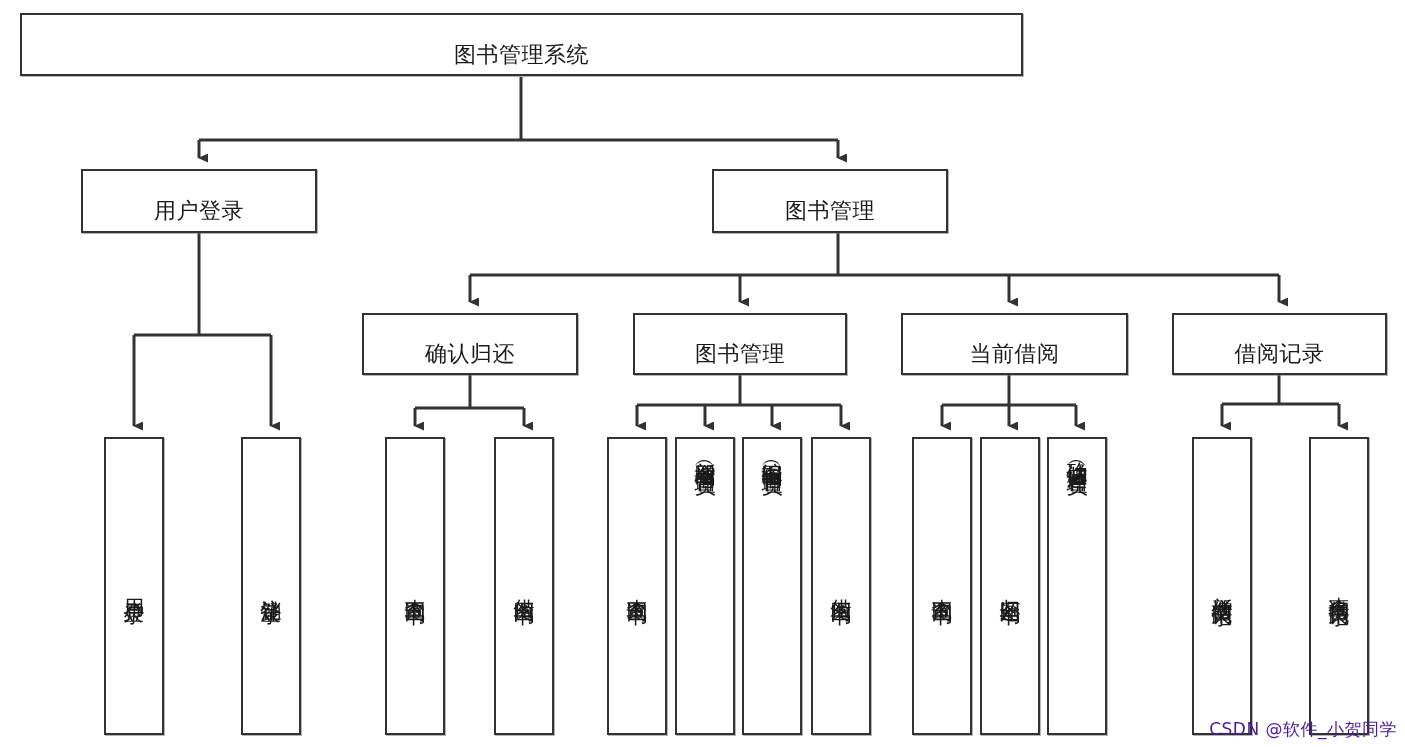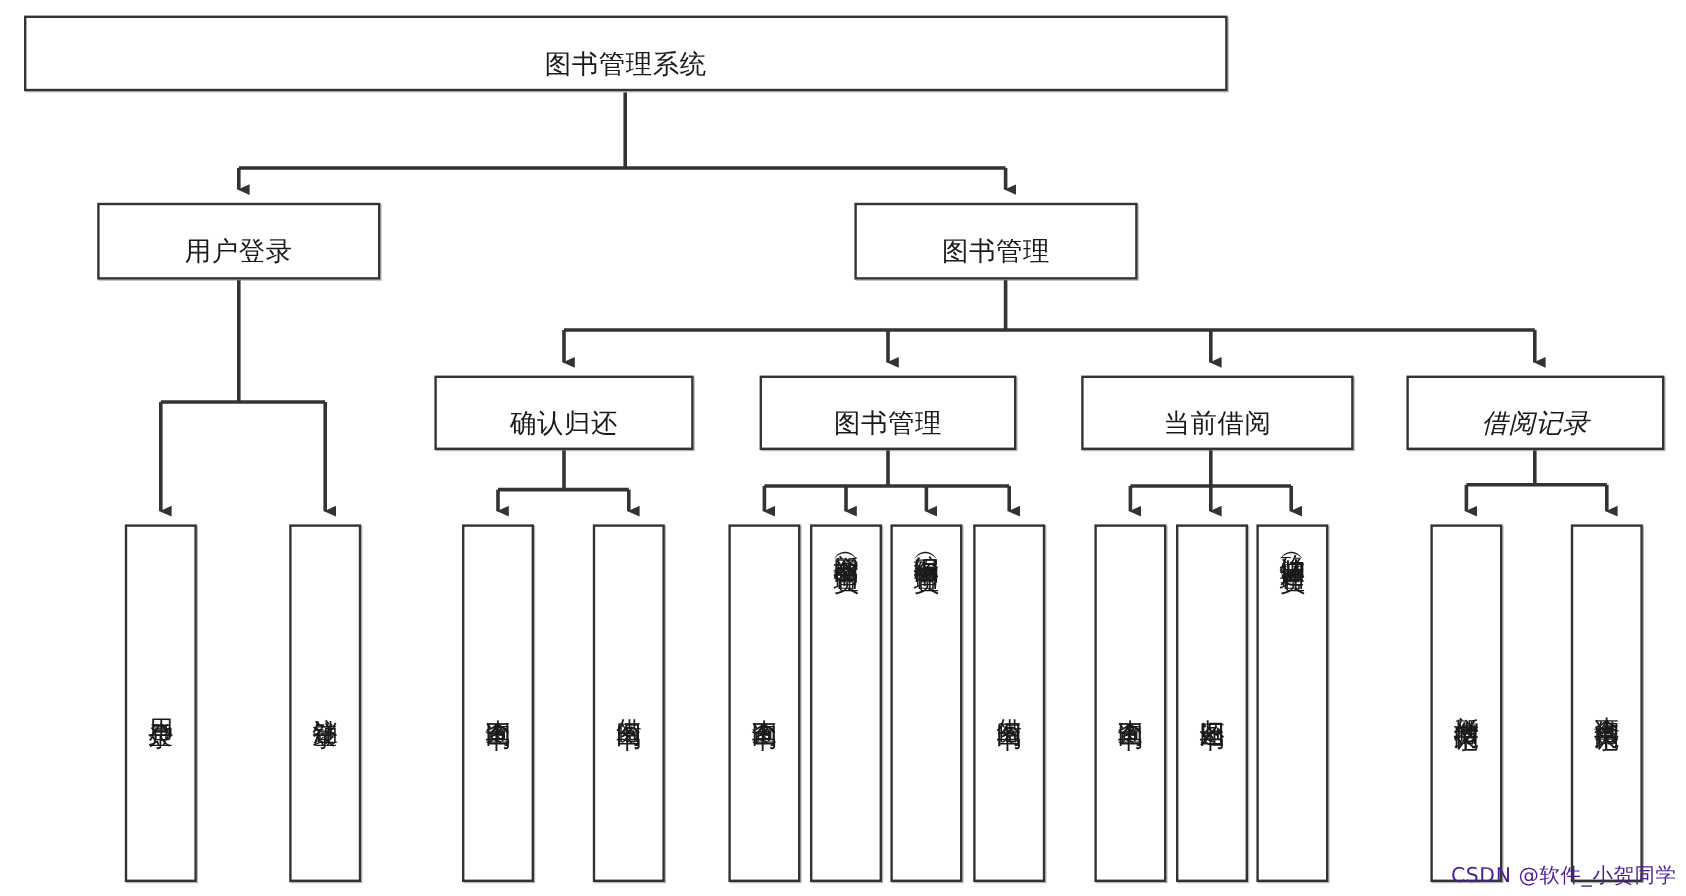--- a/index.html
+++ b/index.html
@@ -146,21 +146,21 @@
   </div>
 
   <div class="node horizontal" style="left:633px; top:313px; width:214px; height:62px;">
     <span class="node-label">图书管理</span>
   </div>
 
   <div class="node horizontal" style="left:901px; top:313px; width:227px; height:62px;">
     <span class="node-label">当前借阅</span>
   </div>
 
-  <div class="node horizontal" style="left:1172px; top:313px; width:215px; height:62px;font-style:italic;">
+  <div class="node horizontal" style="left:1172px; top:313px; width:215px; height:62px;">
     <span class="node-label">借阅记录</span>
   </div>
 
   <div class="node vertical align-mid" style="left:104px; top:437px; width:60px; height:298px;">
     <span class="node-label">用户登录</span>
   </div>
 
   <div class="node vertical align-mid" style="left:241px; top:437px; width:60px; height:298px;">
     <span class="node-label">注销登录</span>
   </div>

